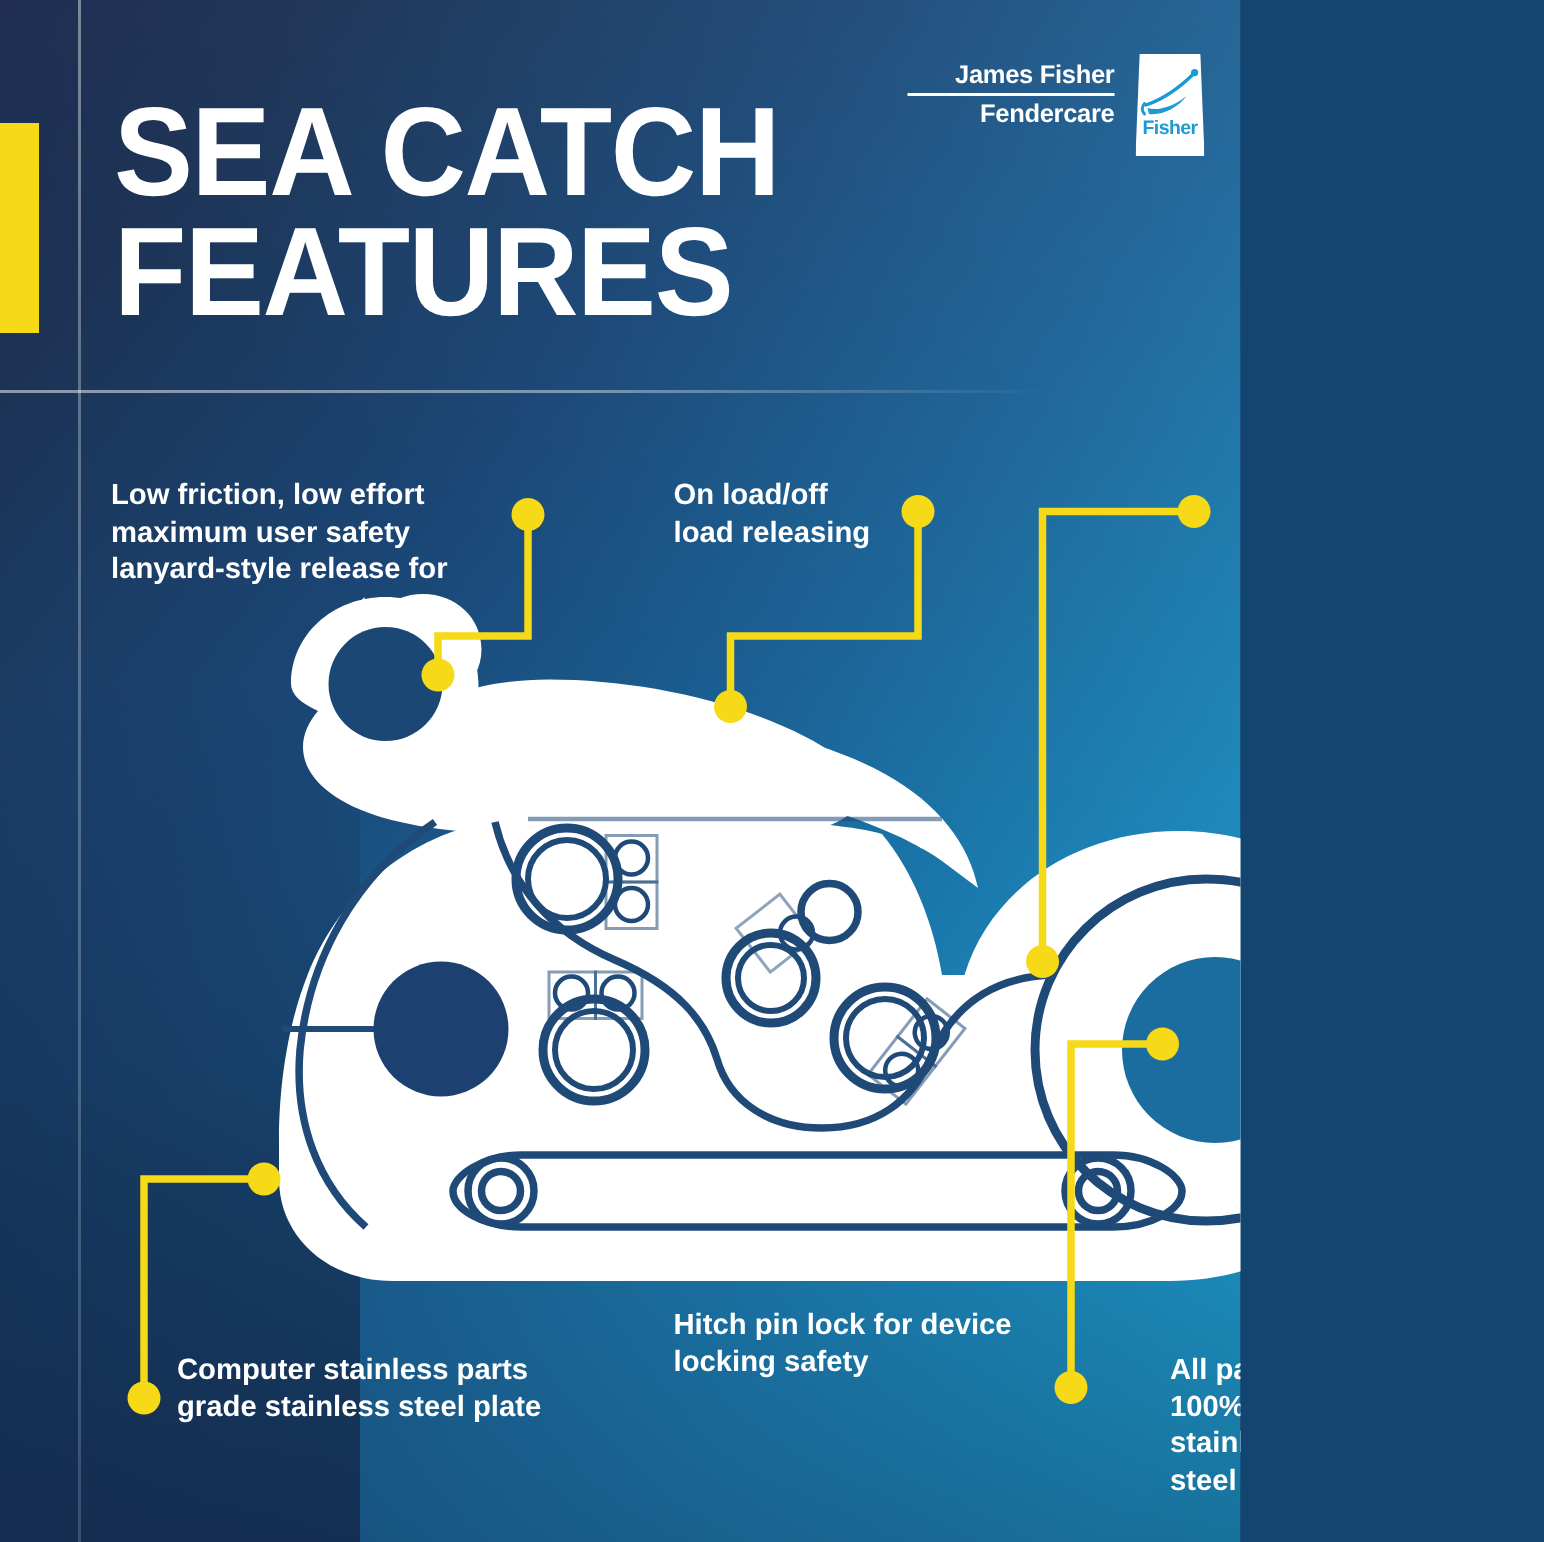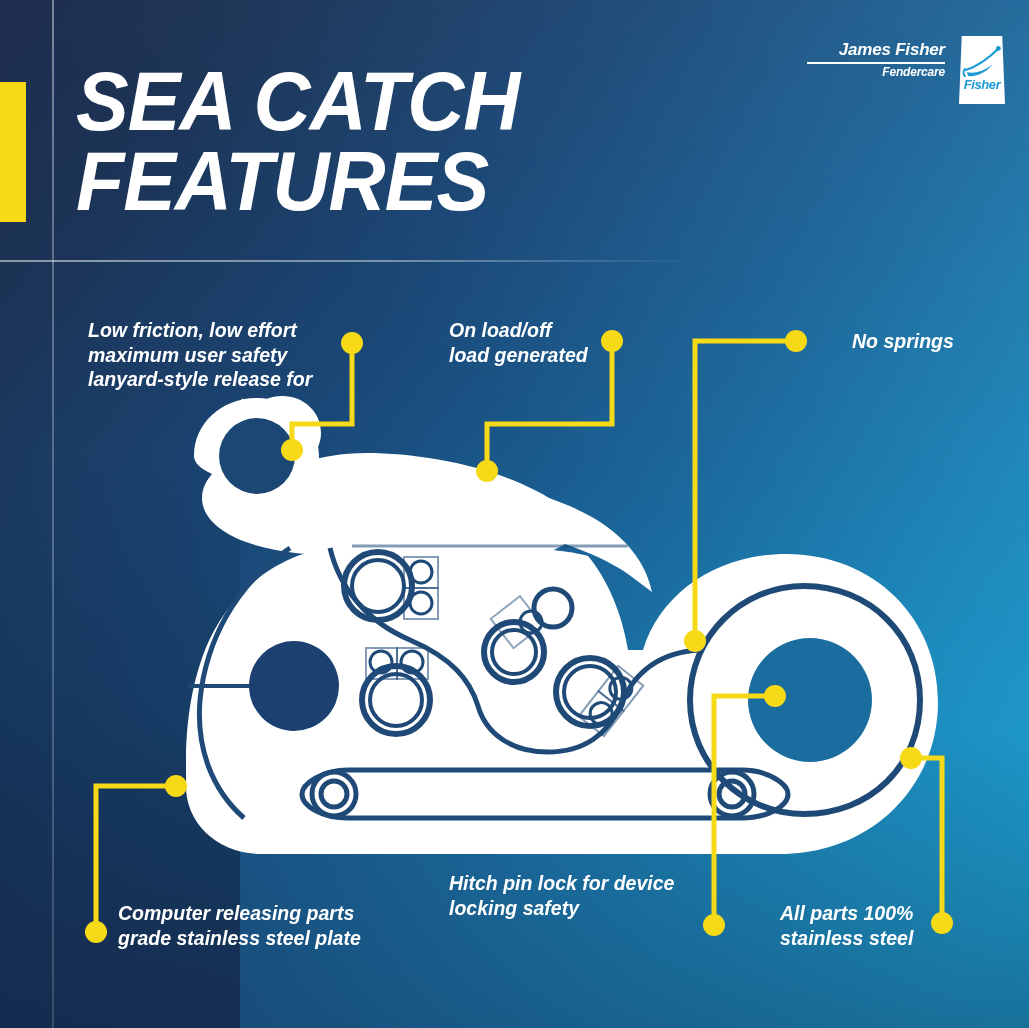--- a/index.html
+++ b/index.html
@@ -1,21 +1,21 @@
 <!DOCTYPE html>
 <html><head>
 <meta charset="utf-8">
 <style>
   html,body{margin:0;padding:0;}
   body{
     width:1029px;height:1028px;overflow:hidden;
     font-family:"Liberation Sans","DejaVu Sans",sans-serif;
     background:#144570;
   }
-  #stage{position:relative;width:1029px;height:1028px;overflow:hidden;font-style:italic;}
+  #stage{position:relative;width:827px;height:1028px;overflow:hidden;}
 
   
   .bg{
     position:absolute;inset:0;
     background:
       linear-gradient(128deg,
         #1d2c4f 0%,
         #1c3457 14%,
         #1a4675 34%,
         #1a6397 55%,
@@ -53,21 +53,21 @@
     font-family:"Liberation Sans","DejaVu Sans",sans-serif;
     transform:scaleX(.94);transform-origin:left top;
   }
   .title .l2{display:block;}
 
   
   .logo{position:absolute;right:24px;top:36px;display:flex;align-items:flex-start;gap:14px;}
   .logo-words{color:#fff;text-align:right;padding-top:4px;}
   .logo-words .jf{font-size:17px;font-weight:bold;letter-spacing:-.2px;line-height:1.15;margin-left:32px;}
   .logo-words .rule{height:2px;background:#fff;margin:2px 0 2px 0;}
-  .logo-words .fc{font-size:12px;font-weight:bold;letter-spacing:-.2px;line-height:1.15;}
+  .logo-words .fc{font-size:17px;font-weight:bold;letter-spacing:-.2px;line-height:1.15;}
   .logo-shield{
     position:relative;width:46px;height:68px;background:#ffffff;
     clip-path:polygon(6% 0,94% 0,100% 100%,0% 100%);
   }
   .logo-shield svg{position:absolute;left:0;top:0;}
   .logo-shield .fisher-word{
     position:absolute;left:0;right:0;bottom:12px;text-align:center;
     color:#1b9ad4;font-size:13px;font-weight:bold;letter-spacing:-.4px;
   }
 
@@ -298,34 +298,34 @@
         <circle cx="176" cy="786" r="11" fill="#f6d917"></circle>
         <circle cx="96" cy="932" r="11" fill="#f6d917"></circle>
         <circle cx="775" cy="696" r="11" fill="#f6d917"></circle>
         <circle cx="714" cy="925" r="11" fill="#f6d917"></circle>
         <circle cx="911" cy="758" r="11" fill="#f6d917"></circle>
         <circle cx="942" cy="923" r="11" fill="#f6d917"></circle>
       </g>
   </svg>
 
   <div id="labels">
-      <div class="label" style="left: 88px; top: 318px;">
+      <div class="label" style="left: 74px; top: 318px;">
         <div>Low friction, low effort</div>
         <div>maximum user safety</div>
         <div>lanyard-style release for</div>
       </div>
       <div class="label" style="left: 449px; top: 318px;">
         <div>On load/off</div>
-        <div>load generated</div>
+        <div>load releasing</div>
       </div>
       <div class="label" style="left: 816px; top: 329px; margin-left: 36px;">
         <div>No springs</div>
       </div>
       <div class="label" style="left: 118px; top: 901px;">
-        <div>Computer releasing parts</div>
+        <div>Computer stainless parts</div>
         <div>grade stainless steel plate</div>
       </div>
       <div class="label" style="left: 449px; top: 871px;">
         <div>Hitch pin lock for device</div>
         <div>locking safety</div>
       </div>
       <div class="label" style="left: 780px; top: 901px;">
         <div>All parts 100%</div>
         <div>stainless steel</div>
       </div>

